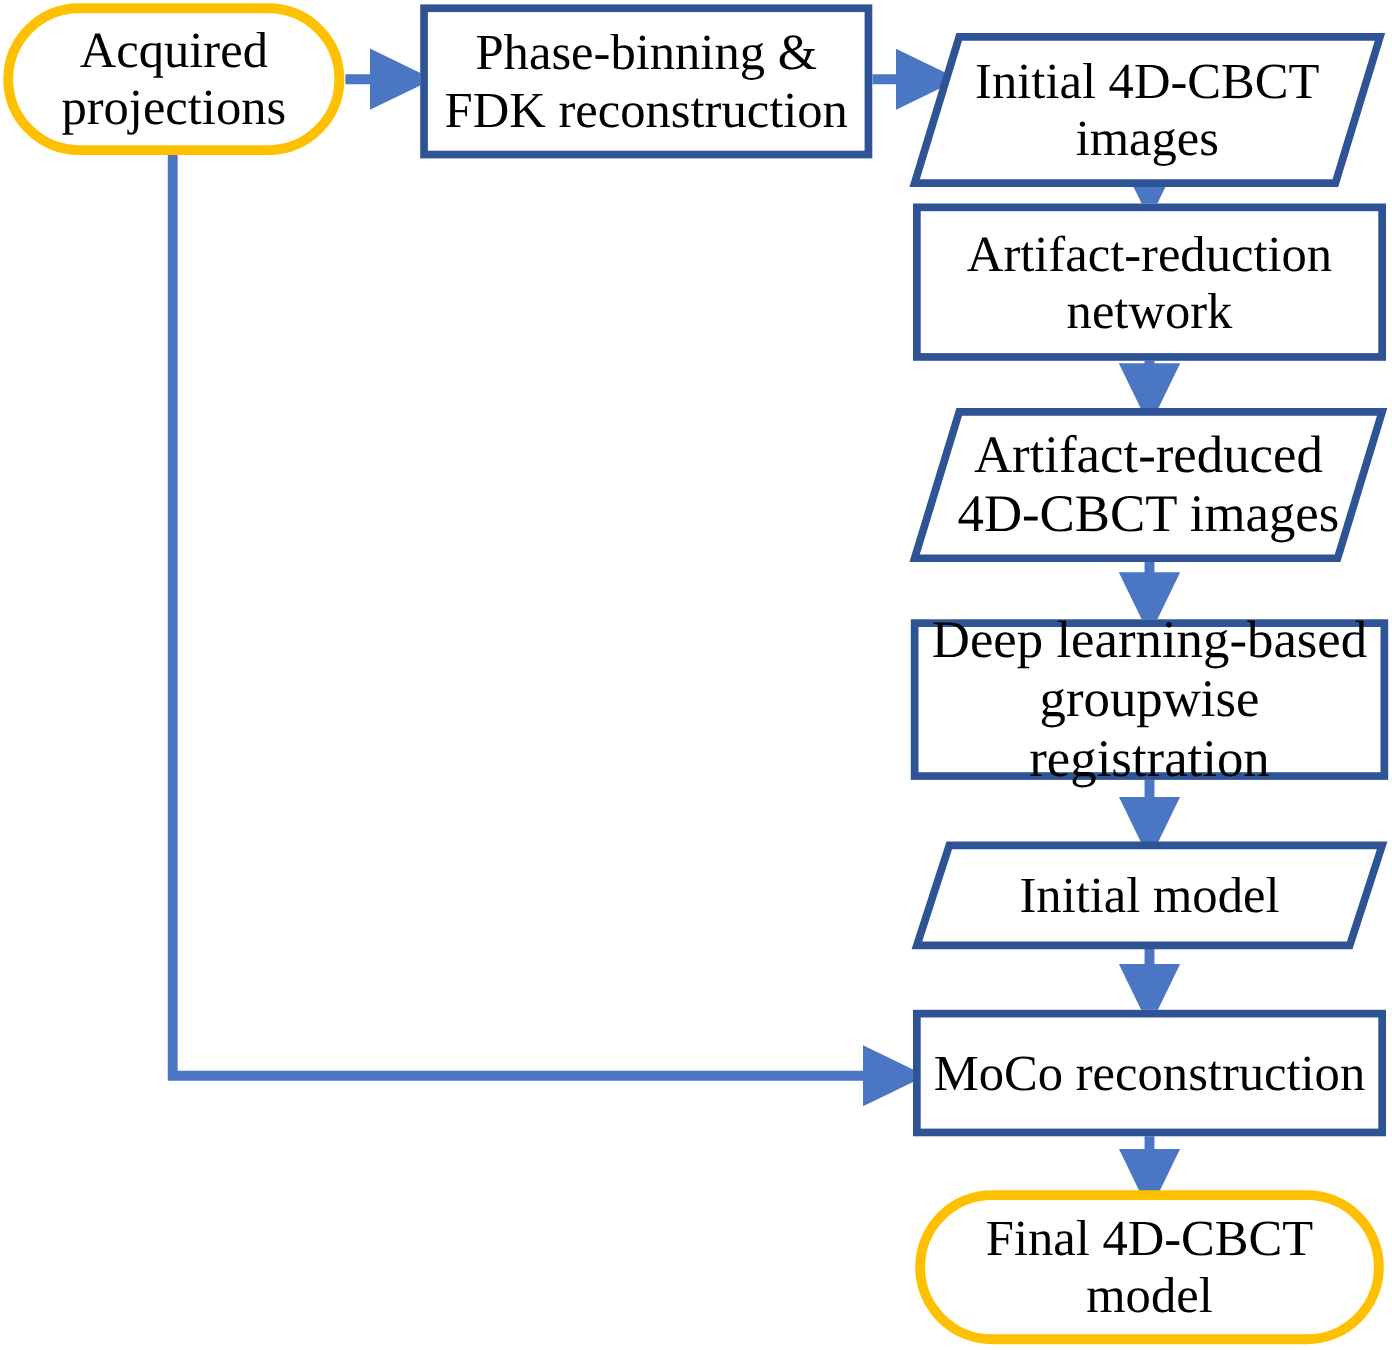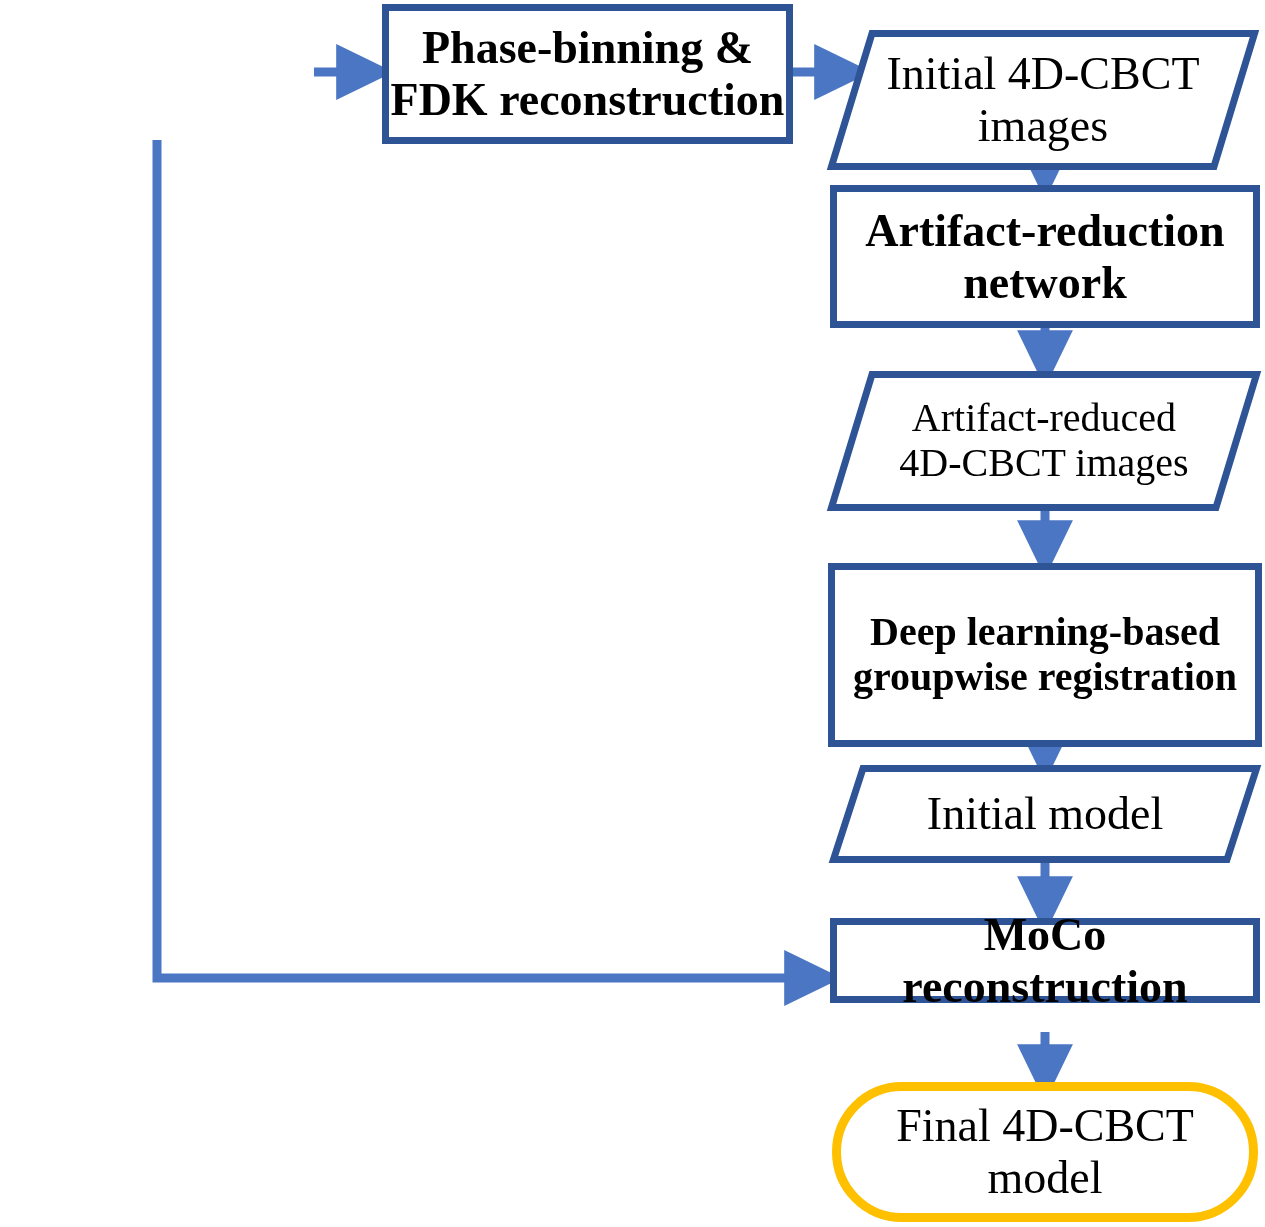--- a/index.html
+++ b/index.html
@@ -22,21 +22,20 @@
     align-items: center;
     justify-content: center;
     text-align: center;
     color: #000000;
     background: #ffffff;
     line-height: 1.12;
     white-space: pre-line;
   }
   .rect {
     border: 7px solid #2E5496;
-    font-weight: bold;
   }
   .terminal {
     border: 9px solid #FFC000;
     border-radius: 70px;
   }
   .para-wrap {
     position: absolute;
   }
   .para-wrap svg {
     position: absolute;
@@ -60,21 +59,21 @@
   }
   .conn {
     position: absolute;
     left: 0;
     top: 0;
     width: 1265px;
     height: 1227px;
     pointer-events: none;
     overflow: visible;
   }
-  .t-45 { font-size: 40px; }
+  .t-45 { font-size: 48px; }
   .t-46 { font-size: 46px; }
 </style>
 </head>
 <body>
 
 <div id="canvas">
 
   <svg class="conn" width="1265" height="1227" viewBox="0 0 1265 1227">
     <defs>
       <marker id="ah" markerWidth="7" markerHeight="7" refX="4.2" refY="3.5" orient="auto" markerUnits="strokeWidth">
@@ -112,20 +111,22 @@
 
     <g>
       <line x1="1045" y1="1032" x2="1045" y2="1082" stroke="#4A76C4" stroke-width="9" marker-end="url(#ah)"></line>
     </g>
 
     <g>
       <path d="M157,140 L157,978 L822,978" fill="none" stroke="#4A76C4" stroke-width="9" stroke-linejoin="miter" marker-end="url(#ah)"></path>
     </g>
   </svg>
 
+  <div class="node terminal t-46" style="left:3px; top:3px; width:310px; height:138px;">Acquired
+projections</div>
 
   <div class="node rect t-46" style="left:382px; top:4px; width:411px; height:140px;">Phase-binning &amp;
 FDK reconstruction</div>
 
   <div class="para-wrap" style="left:828px; top:2px; width:430px; height:140px;margin-top:28px;">
     <svg width="430" height="140" viewBox="0 0 430 140">
       <polygon points="44,3.5 426.5,3.5 386,136.5 3.5,136.5" fill="#ffffff" stroke="#2E5496" stroke-width="7" stroke-linejoin="miter"></polygon>
     </svg>
     <div class="para-label t-46">Initial 4D-CBCT
 images</div>
@@ -135,28 +136,28 @@
 network</div>
 
   <div class="para-wrap" style="left:828px; top:371px; width:432px; height:140px;">
     <svg width="432" height="140" viewBox="0 0 432 140">
       <polygon points="44,3.5 428.5,3.5 388,136.5 3.5,136.5" fill="#ffffff" stroke="#2E5496" stroke-width="7" stroke-linejoin="miter"></polygon>
     </svg>
     <div class="para-label t-45">Artifact-reduced
 4D-CBCT images</div>
   </div>
 
-  <div class="node rect t-45" style="left:828px; top:563px; width:434px; height:184px;">Deep learning-based
+  <div class="node rect t-45" style="left:828px; top:563px; width:434px; height:146px;">Deep learning-based
 groupwise registration</div>
 
   <div class="para-wrap" style="left:830px; top:765px; width:430px; height:98px;">
     <svg width="430" height="98" viewBox="0 0 430 98">
       <polygon points="33,3.5 426.5,3.5 397,94.5 3.5,94.5" fill="#ffffff" stroke="#2E5496" stroke-width="7" stroke-linejoin="miter"></polygon>
     </svg>
     <div class="para-label t-46">Initial model</div>
   </div>
 
-  <div class="node rect t-46" style="left:830px; top:918px; width:430px; height:85px;">MoCo reconstruction</div>
+  <div class="node rect t-46" style="left:830px; top:918px; width:430px; height:115px;">MoCo reconstruction</div>
 
   <div class="node terminal t-46" style="left:832px; top:1082px; width:426px; height:140px;">Final 4D-CBCT
 model</div>
 
 </div>
 
 </body></html>

